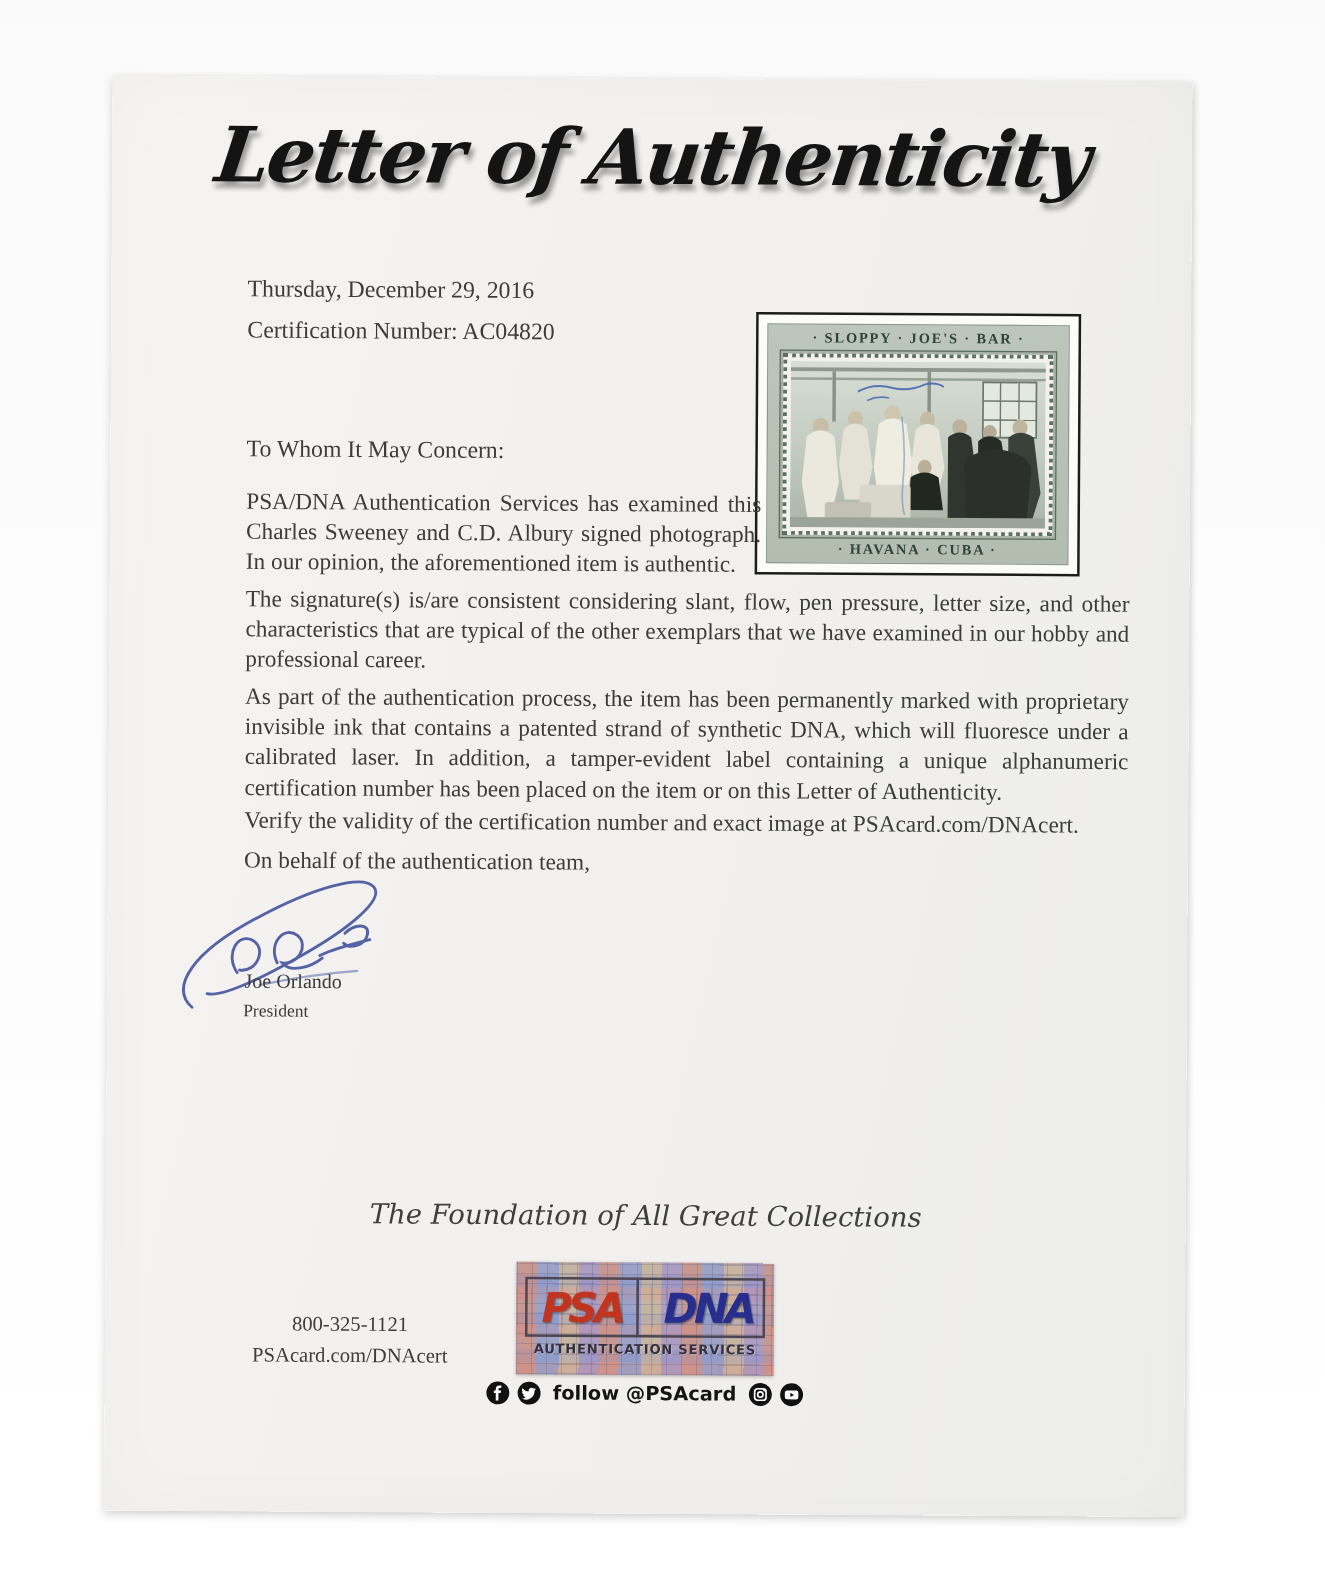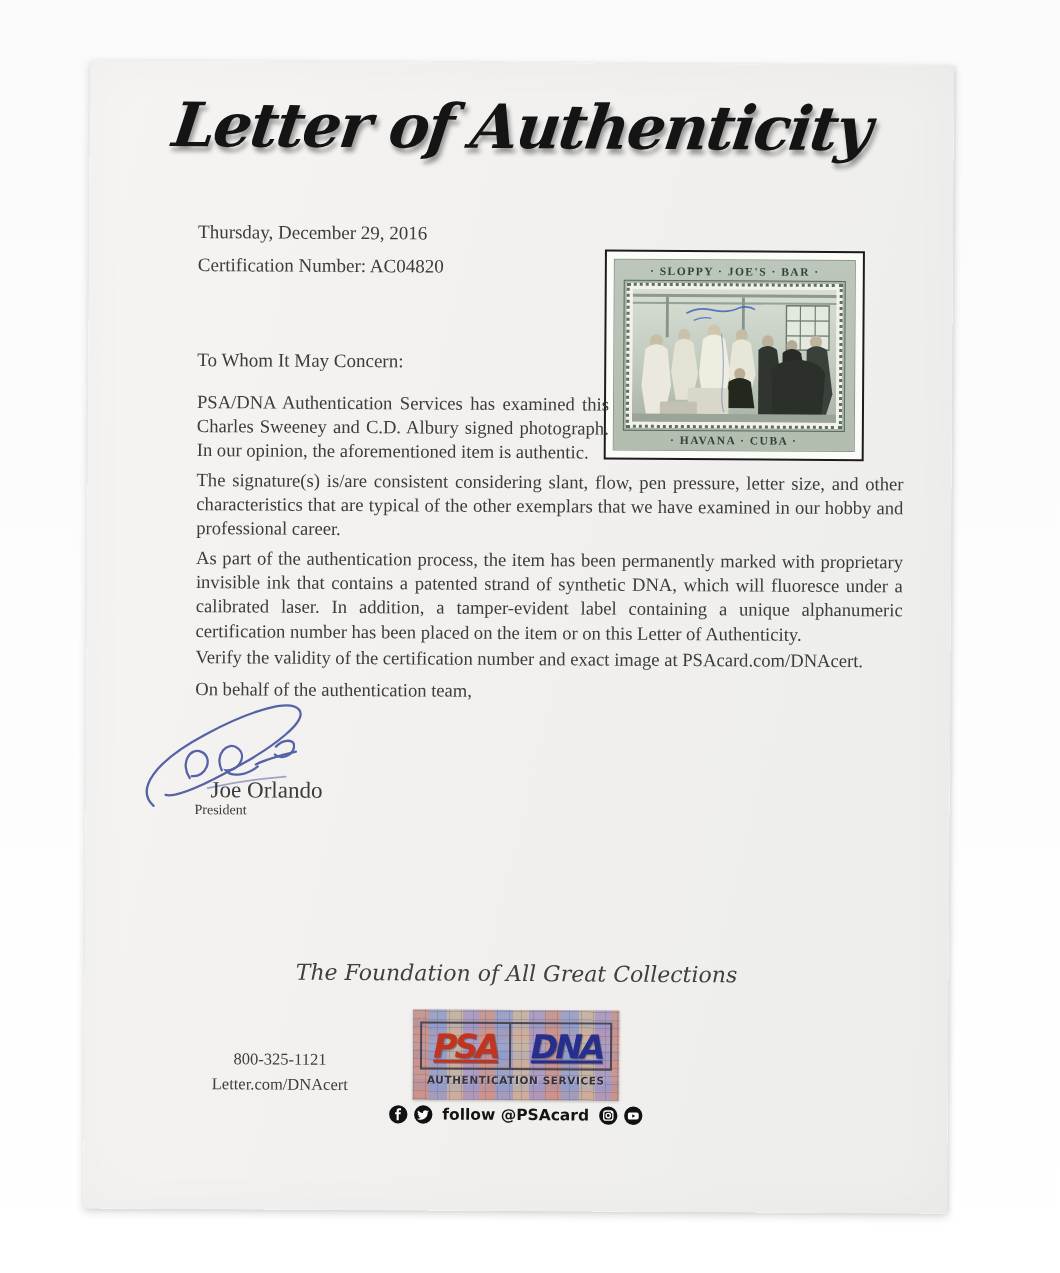--- a/index.html
+++ b/index.html
@@ -88,21 +88,21 @@
     text-align: justify;
   }
   .para.p1 { top: 329px; width: 412px; }
   .para.p2 { top: 407px; }
   .para.p3 { top: 485px; }
   .para.p4 { top: 584px; text-align: left; }
   .para.p5 { top: 616px; text-align: left; }
 
   
   .signature-svg { position: absolute; left: 52px; top: 635px; width: 310px; height: 120px; }
-  .signer-name  { position: absolute; left: 125px; top: 716px; font-size: 23px; color: #3a3a3a; }
+  .signer-name  { position: absolute; left: 110px; top: 716px; font-size: 16px; color: #3a3a3a; }
   .signer-title { position: absolute; left: 109px; top: 741px; font-size: 14px; color: #3a3a3a; }
 
   
   .tagline {
     position: absolute; left: 0; top: 898px; width: 100%;
     text-align: center;
     font-family: "DejaVu Serif", serif;
     font-style: italic;
     font-size: 22px; color: #3f3f3f;
   }
@@ -126,21 +126,20 @@
     position: absolute; left: 7px; right: 7px; top: 12px; height: 48px;
     border: 2px solid #4c4752;
     display: flex;
   }
   .logo-cell {
     flex: 1; display: flex; align-items: center; justify-content: center;
     font-family: "DejaVu Sans", sans-serif;
     font-weight: bold; font-style: italic;
     font-size: 33px; letter-spacing: -3px;
     text-shadow: 1px 1px 1px rgba(40,40,40,0.45);
-    text-decoration: underline;
   }
   .logo-cell.psa { color: #c03420; border-right: 2px solid #4c4752; }
   .logo-cell.dna { color: #272e8e; padding-left: 12px; }
   .logo-sub {
     position: absolute; left: 0; right: 0; top: 64px;
     text-align: center;
     font-family: "DejaVu Sans", sans-serif;
     font-weight: bold;
     font-size: 10.5px; letter-spacing: 0.6px;
     color: #35303d;
@@ -251,21 +250,21 @@
     </g>
   </svg>
 
   <div class="signer-name">Joe Orlando</div>
   <div class="signer-title">President</div>
 
   <div class="tagline">The Foundation of All Great Collections</div>
 
   <div class="contact left">
     <div>800-325-1121</div>
-    <div>Letter.com/DNAcert</div>
+    <div>PSAcard.com/DNAcert</div>
   </div>
 
 
   <div class="logo">
     <div class="logo-frame">
       <div class="logo-cell psa">PSA</div>
       <div class="logo-cell dna">DNA</div>
     </div>
     <div class="logo-sub">AUTHENTICATION SERVICES</div>
   </div>

